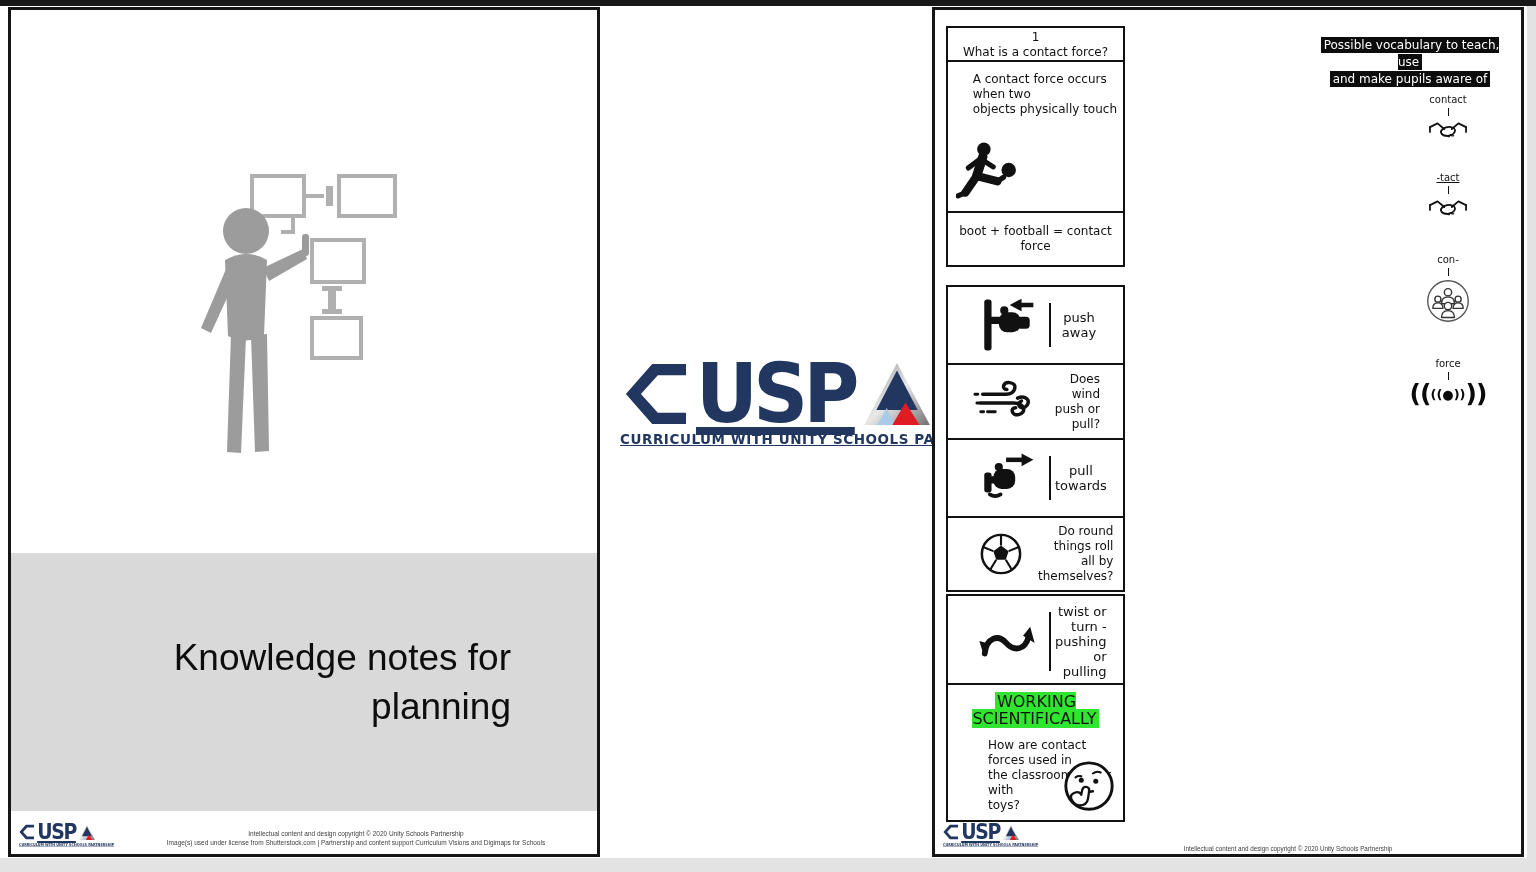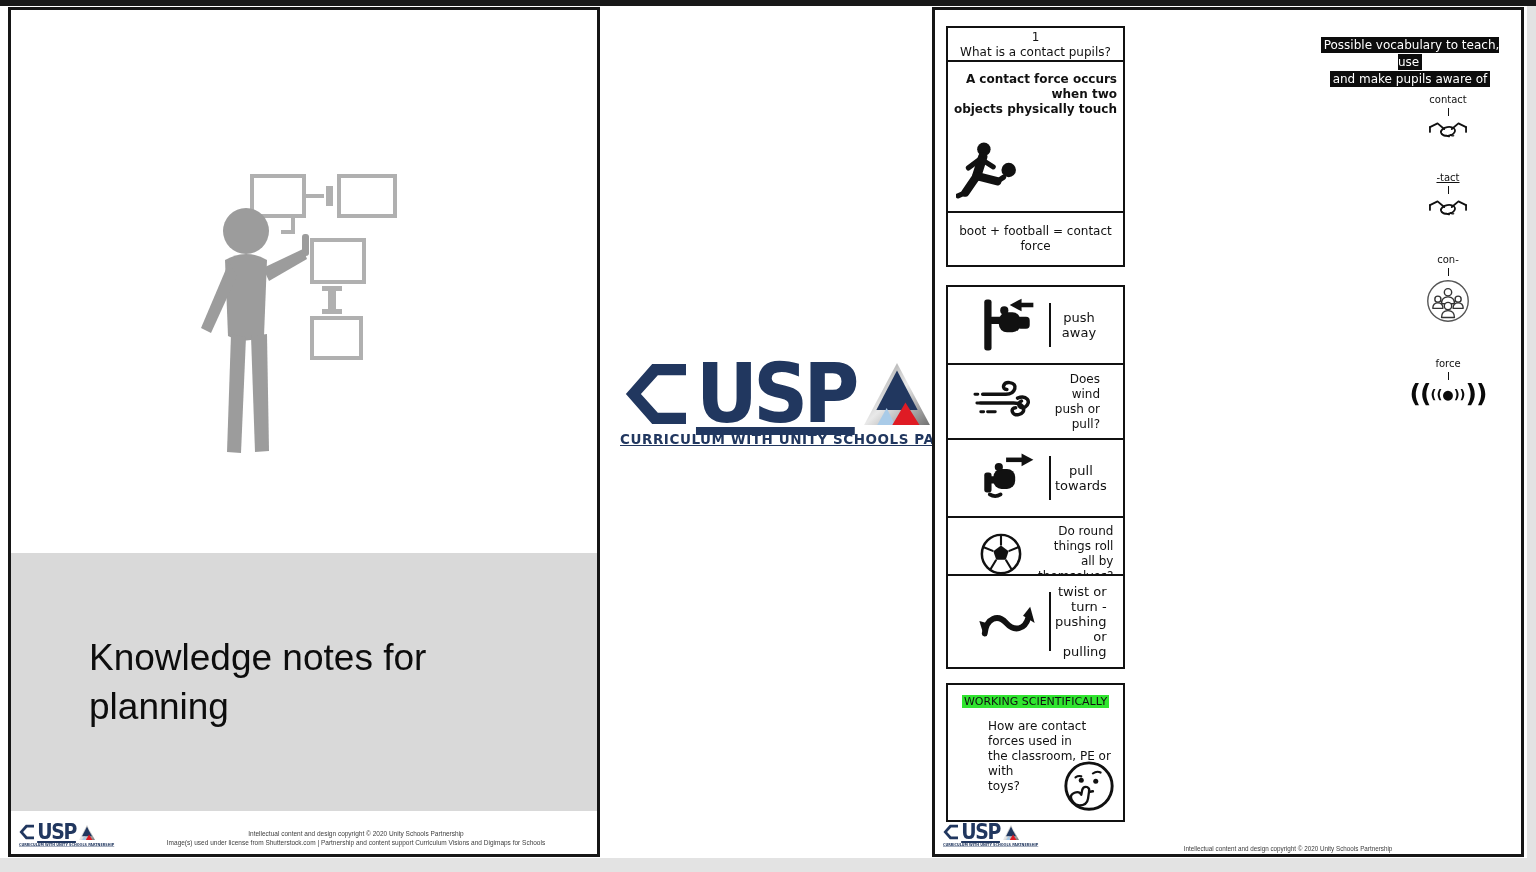--- a/index.html
+++ b/index.html
@@ -12,21 +12,21 @@
   .page{position:absolute;top:7px;height:850px;background:#fff;border:3px solid #161616;
         box-sizing:border-box;overflow:hidden;}
   .page-left{left:8px;width:592px;}
   .page-right{left:932px;width:592px;}
 
   
   .illus{position:absolute;left:160px;top:138px;width:252px;height:322px;}
   .gray-band{position:absolute;left:0;right:0;top:543px;height:258px;background:#d9d9d9;
              display:flex;align-items:center;justify-content:center;}
   .cover-title{font-family:"Liberation Sans",sans-serif;font-size:37px;line-height:49px;
-               font-weight:400;color:#0d0d0d;text-align:left;padding:0 70px;margin:8px;}
+               font-weight:400;color:#0d0d0d;text-align:right;padding:0 70px;margin:16px;}
   .pfooter{position:absolute;left:0;right:0;bottom:0;height:46px;}
   .copy{position:absolute;left:120px;right:16px;bottom:7px;text-align:center;
         font-family:"Liberation Sans",sans-serif;font-size:6.5px;line-height:8.5px;color:#3d3d3d;}
   .rcopy{position:absolute;left:130px;right:10px;bottom:-7px;text-align:center;
          font-family:"Liberation Sans",sans-serif;font-size:6.3px;line-height:8px;color:#3d3d3d;}
 
   
   .cusp{color:#21375f;text-decoration:underline;}
   .cusp-row{display:flex;align-items:center;}
   .c-text{font-family:"DejaVu Sans",sans-serif;font-weight:bold;color:#21375f;display:inline-block;}
@@ -42,39 +42,39 @@
   .cusp-mini .c-chev{width:15px;height:16px;}
   .cusp-mini .c-text{font-size:21px;line-height:16px;letter-spacing:-1.5px;transform:scaleX(.9);}
   .cusp-mini .c-tri{width:16px;height:15px;}
   .cusp-mini .c-tag{font-size:8px;transform:scale(.42);transform-origin:0 50%;white-space:nowrap;margin-top:0px;}
 
   
   .kcell{position:absolute;left:11px;width:179px;border:2px solid #111;background:#fff;
          box-sizing:border-box;font-size:12px;line-height:15px;}
   .kc-head{top:16px;height:36px;text-align:center;padding-top:2px;}
   .kc-def{top:50px;height:153px;}
-  .kc-def .t{position:absolute;top:10px;right:6px;text-align:right;white-space:pre-line;font-weight:bold;}
+  .kc-def .t{position:absolute;top:10px;right:6px;text-align:left;white-space:pre-line;}
   .kc-def svg{position:absolute;left:8px;bottom:12px;}
   .kc-eq{top:201px;height:56px;display:flex;align-items:center;justify-content:flex-start;text-align:center;}
   .kc-row{display:flex;padding:16px;}
   .kc-push{top:275px;height:80px;}
   .kc-wind{top:353px;height:77px;}
   .kc-pull{top:428px;height:80px;}
   .kc-roll{top:506px;height:76px;}
-  .kc-twist{top:564px;height:95px;}
+  .kc-twist{top:584px;height:95px;}
   .kc-ws{top:673px;height:139px;}
   .icon-box{width:87px;border-right:2px solid #111;display:flex;align-items:center;justify-content:center;
             box-sizing:border-box;flex:none;height:100%;}
   .label-box{flex:1;display:flex;align-items:center;justify-content:center;font-size:13px;
              text-align:center;padding:0 4px;}
   .label-right{justify-content:flex-end;text-align:right;white-space:pre-line;padding-right:8px;}
   .prompt-right{flex:1;display:flex;align-items:center;justify-content:flex-end;text-align:right;
                 white-space:pre-line;padding-right:7px;font-size:12px;}
   .kc-ws .ws-head{text-align:center;margin-top:9px;}
-  .kc-ws .ws-head span{background:#30e52f;padding:0 2px;font-size:11px;}
+  .kc-ws .ws-head span{background:#30e52f;padding:0 2px;font-size:16px;}
   .kc-ws .ws-q{padding:10px 8px 0 8px;white-space:pre-line;margin-left:32px;}
   .kc-ws svg{position:absolute;right:6px;bottom:5px;}
   .kcell{font-family:"DejaVu Sans",sans-serif;}
 
   
   .vocab-head{position:absolute;left:384px;top:26px;width:182px;text-align:center;line-height:16px;}
   .vocab-head span{background:#0c0c0c;color:#fff;font-size:12px;padding:1px 3px;}
   .vitem{position:absolute;left:443px;width:140px;text-align:center;}
   .vitem .w{font-size:10px;}
   .vtick{width:1px;height:8px;background:#111;margin:3px auto 2px auto;}
@@ -171,21 +171,21 @@
         <polygon points="44,42 59,66 30,66" fill="#df1b24"></polygon>
       </svg>
     </div>
     <div class="c-tag">CURRICULUM WITH UNITY SCHOOLS PARTNERSHIP</div>
   </div>
 
   <section class="page page-right">
 
     <div class="kcell kc-head">
       <div>1</div>
-      <div>What is a contact pupils?</div>
+      <div>What is a contact force?</div>
     </div>
 
     <div class="kcell kc-def">
       <div class="t">A contact force occurs
 when two
 objects physically touch</div>
       <svg width="62" height="58" viewBox="0 0 60 56">
         <g fill="#111" stroke="#111" stroke-linecap="round">
           <circle cx="27" cy="8" r="6.5" stroke="none"></circle>
           <path d="M26,15 L20,34" stroke-width="9"></path>

